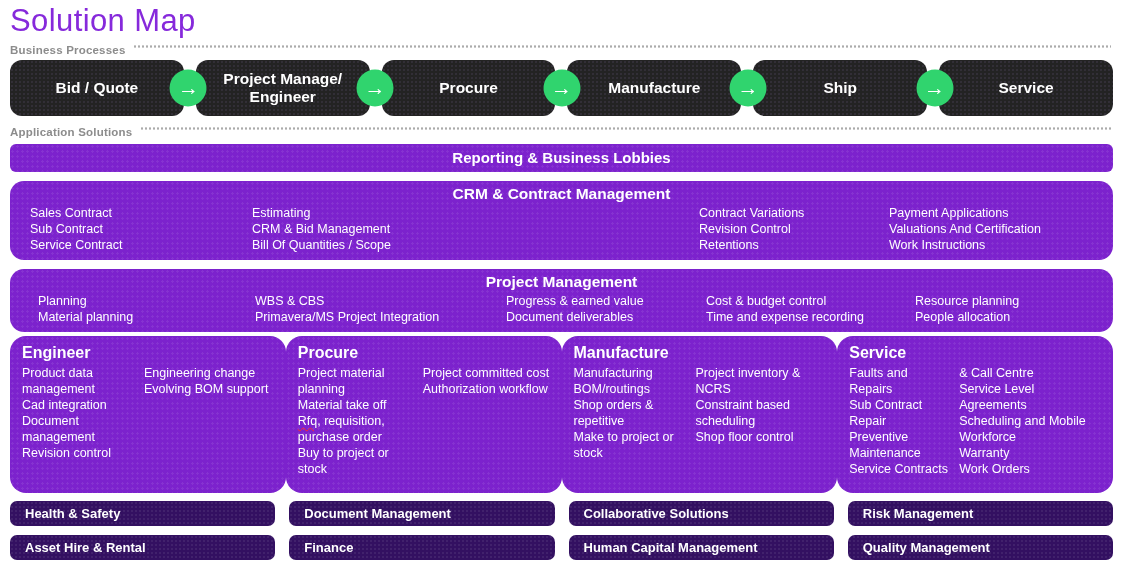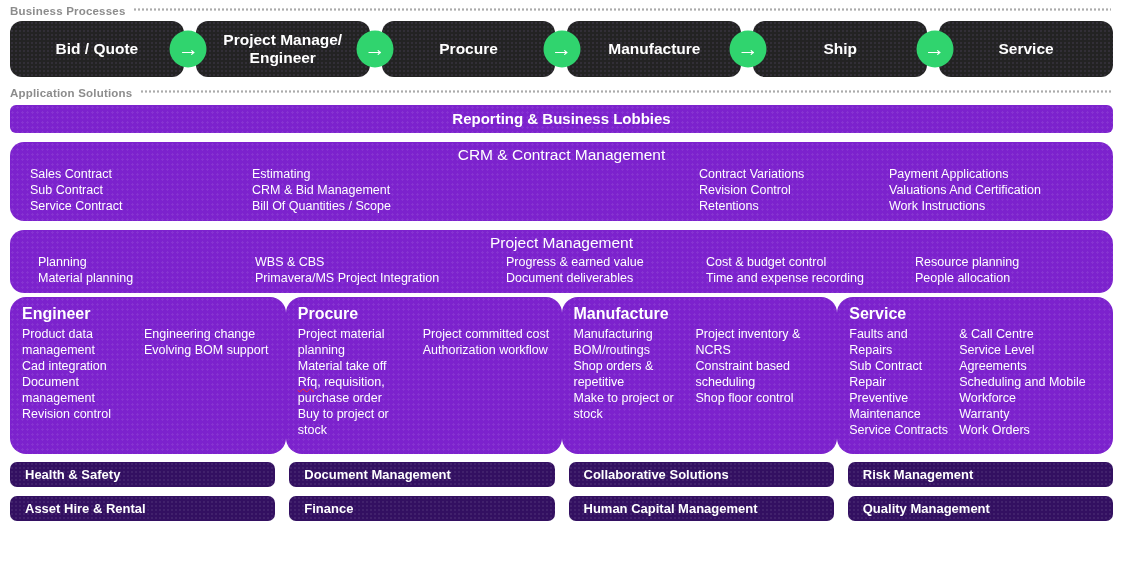--- a/index.html
+++ b/index.html
@@ -12,21 +12,21 @@
   .page { position: relative; width: 1123px; height: 580px; }
 
   h1.title {
     color: #8629db;
     font-size: 31px;
     font-weight: 400;
     letter-spacing: .4px;
     margin: 3px 0 0 10px;
   }
 
-  .label-row { display: flex; align-items: center; gap: 8px; margin: 5px 12px 0 10px; }
+  .label-row { display: flex; align-items: flex-start; gap: 8px; margin: 5px 12px 0 10px; }
   .label-row.second { margin-top: 10px; }
   .label-row .lbl {
     color: #8c8c8c; font-weight: 700; font-size: 11.5px;
     letter-spacing: .2px; white-space: nowrap;
   }
   .label-row .dots {
     flex: 1; height: 5px; margin-bottom: 3px;
     background-image: radial-gradient(circle, #ababab 1px, transparent 1.3px);
     background-size: 4px 5px;
   }
@@ -59,21 +59,21 @@
     color: #fff;
   }
 
   .banner {
     margin: 6px 10px 0; border-radius: 6px;
     font-weight: 700; font-size: 15px; text-align: center;
     padding: 5px 0 6px;
   }
 
   .pbox { margin: 9px 10px 0; border-radius: 14px; padding: 4px 0 7px; }
-  .ptitle { text-align: center; font-weight: 400; font-size: 15.5px; margin-bottom: 2px; }
+  .ptitle { text-align: center; font-weight: 700; font-size: 15.5px; margin-bottom: 2px; }
   .cols { display: grid; font-size: 12.5px; line-height: 16px; }
   .crm-cols { grid-template-columns: 222px 447px 190px 1fr; padding: 0 8px 0 20px; }
   .pm-cols  { grid-template-columns: 217px 251px 200px 209px 1fr; padding: 0 8px 0 28px; }
 
   
   .boxes { display: grid; grid-template-columns: repeat(4, 1fr); margin: 4px 10px 0; }
   .sbox { border-radius: 16px; padding: 7px 12px 6px; height: 157px; overflow: hidden; }
   .sbox h3 { font-size: 16px; font-weight: 700; margin: 1px 0 3px; }
   .bcols { display: grid; gap: 0 10px; font-size: 12.5px; line-height: 16px; }
   .c-eng { grid-template-columns: 112px 1fr; }
@@ -97,20 +97,21 @@
     border-radius: 7px;
     color: #fff; font-weight: 700; font-size: 13px; line-height: 15px;
     padding: 5px 8px 5px 15px; white-space: nowrap;
   }
 </style>
 </head>
 <body>
 
 <div class="page">
 
+  <h1 class="title">Solution Map</h1>
 
   <div class="label-row">
     <span class="lbl">Business Processes</span>
     <span class="dots"></span>
   </div>
 
   <div class="flow">
     <div class="step">Bid / Quote</div>
     <div class="step">Project Manage/ Engineer</div>
     <div class="step">Procure</div>

